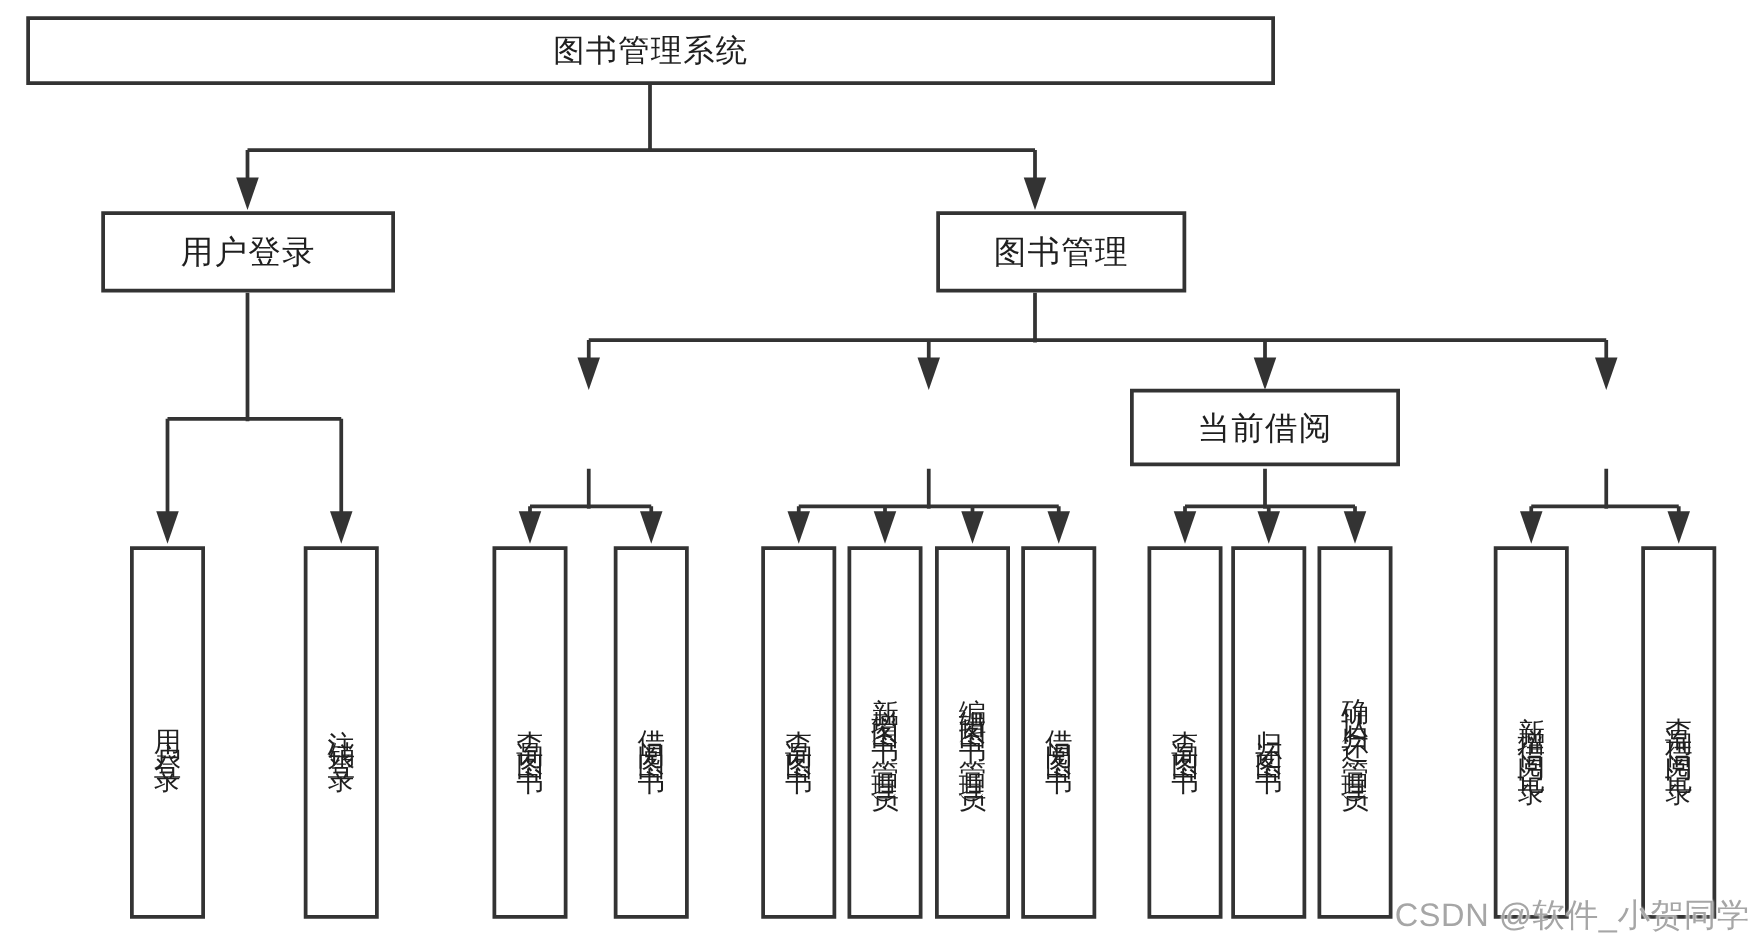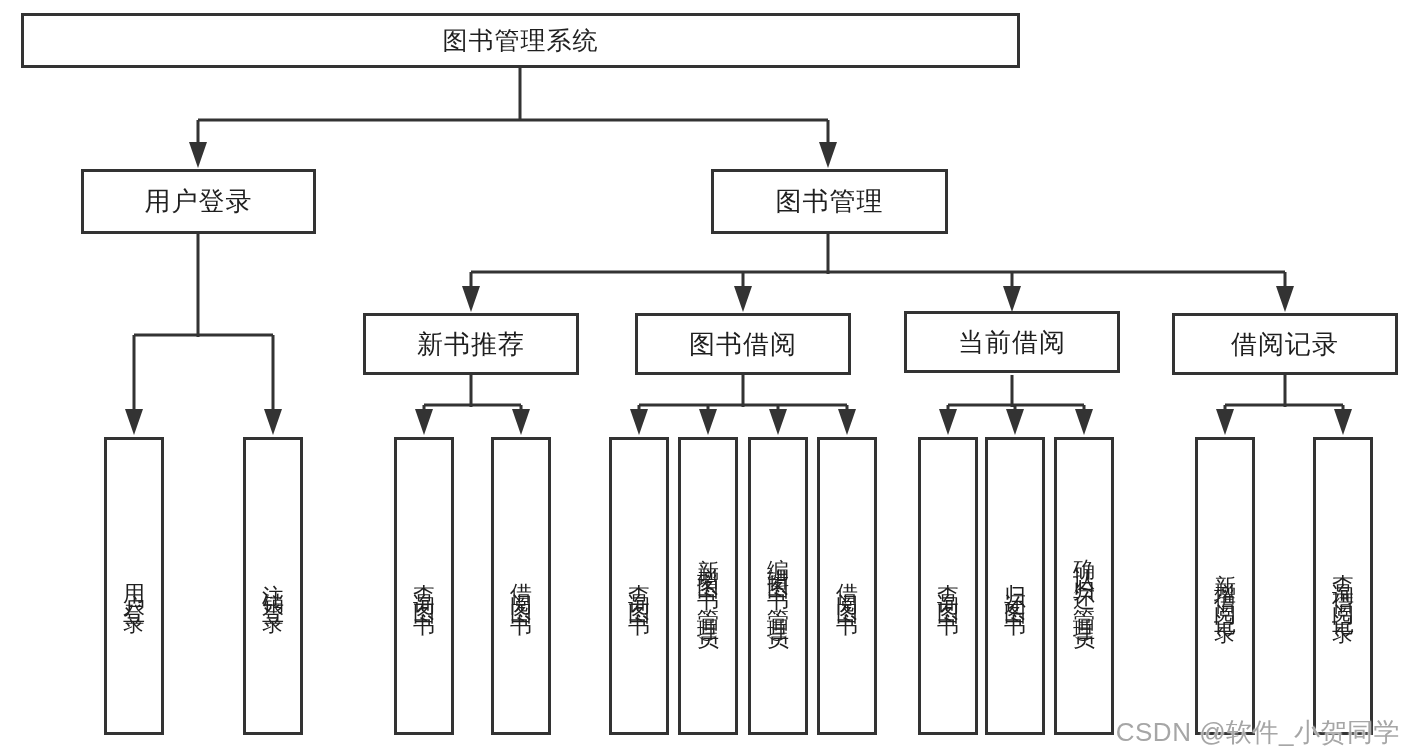--- a/index.html
+++ b/index.html
@@ -66,26 +66,23 @@
       <polygon points="1006,409 1024,409 1015,435"></polygon>
       <polygon points="1075,409 1093,409 1084,435"></polygon>
       <polygon points="1216,409 1234,409 1225,435"></polygon>
       <polygon points="1334,409 1352,409 1343,435"></polygon>
     </g>
   </svg>
 
   <div class="box rootbox" style="left:21px;top:13px;width:999px;height:55px;">图书管理系统</div>
 
   <div class="box hbox" style="left:81px;top:169px;width:235px;height:65px;">用户登录</div>
-  <div class="box hbox" style="left:711px;top:169px;width:237px;height:65px;">图书管理</div>
+  <div class="box hbox" style="left:749px;top:169px;width:200px;height:65px;">图书管理</div>
 
-  <div class="box hbox" style="left:363px;top:313px;width:216px;height:62px;">新书推荐</div>
-  <div class="box hbox" style="left:635px;top:313px;width:216px;height:62px;">图书借阅</div>
   <div class="box hbox" style="left:904px;top:311px;width:216px;height:62px;">当前借阅</div>
-  <div class="box hbox" style="left:1172px;top:313px;width:226px;height:62px;">借阅记录</div>
 
   <div class="box leaf" style="left:104px;top:437px;width:60px;height:298px;">用户登录</div>
   <div class="box leaf" style="left:243px;top:437px;width:60px;height:298px;">注销登录</div>
 
   <div class="box leaf" style="left:394px;top:437px;width:60px;height:298px;">查询图书</div>
   <div class="box leaf" style="left:491px;top:437px;width:60px;height:298px;">借阅图书</div>
 
   <div class="box leaf" style="left:609px;top:437px;width:60px;height:298px;">查询图书</div>
   <div class="box leaf" style="left:678px;top:437px;width:60px;height:298px;">新增图书（管理员）</div>
   <div class="box leaf" style="left:748px;top:437px;width:60px;height:298px;">编辑图书（管理员）</div>

